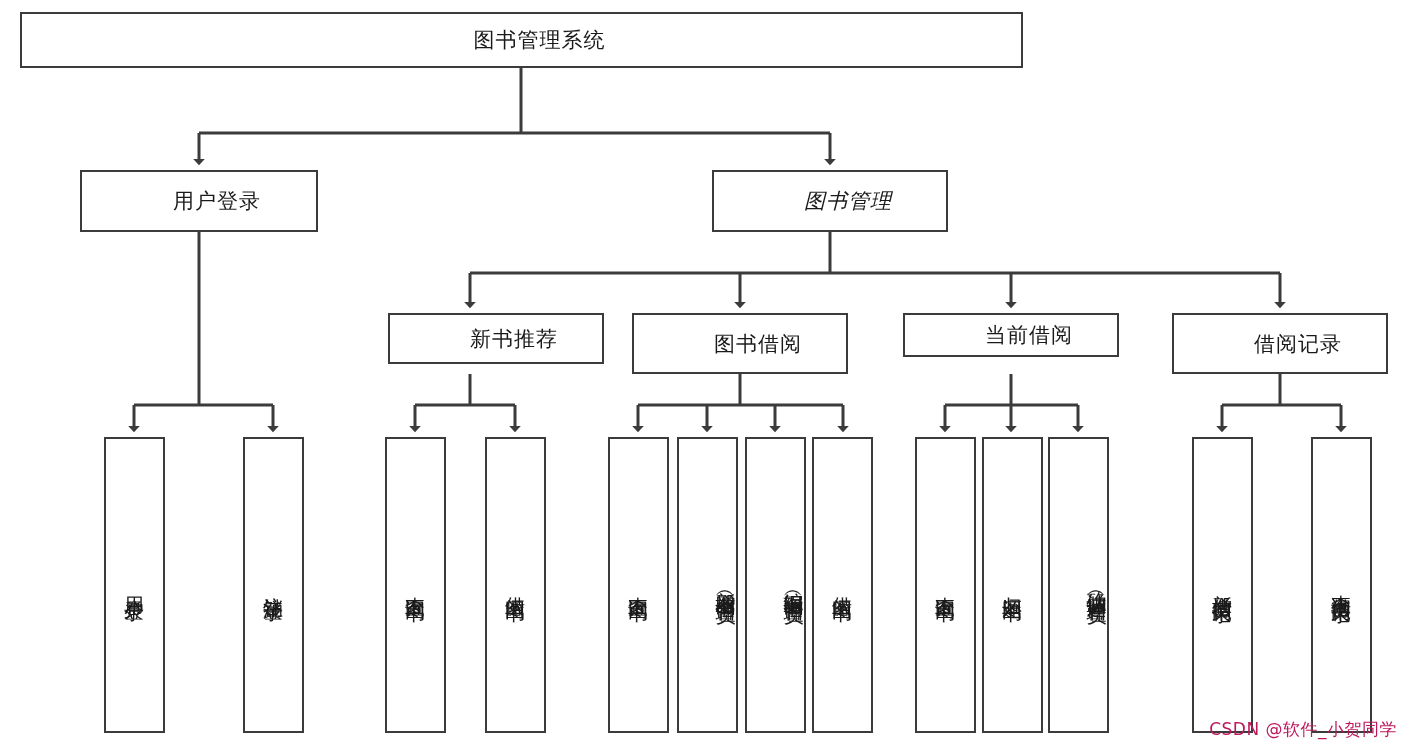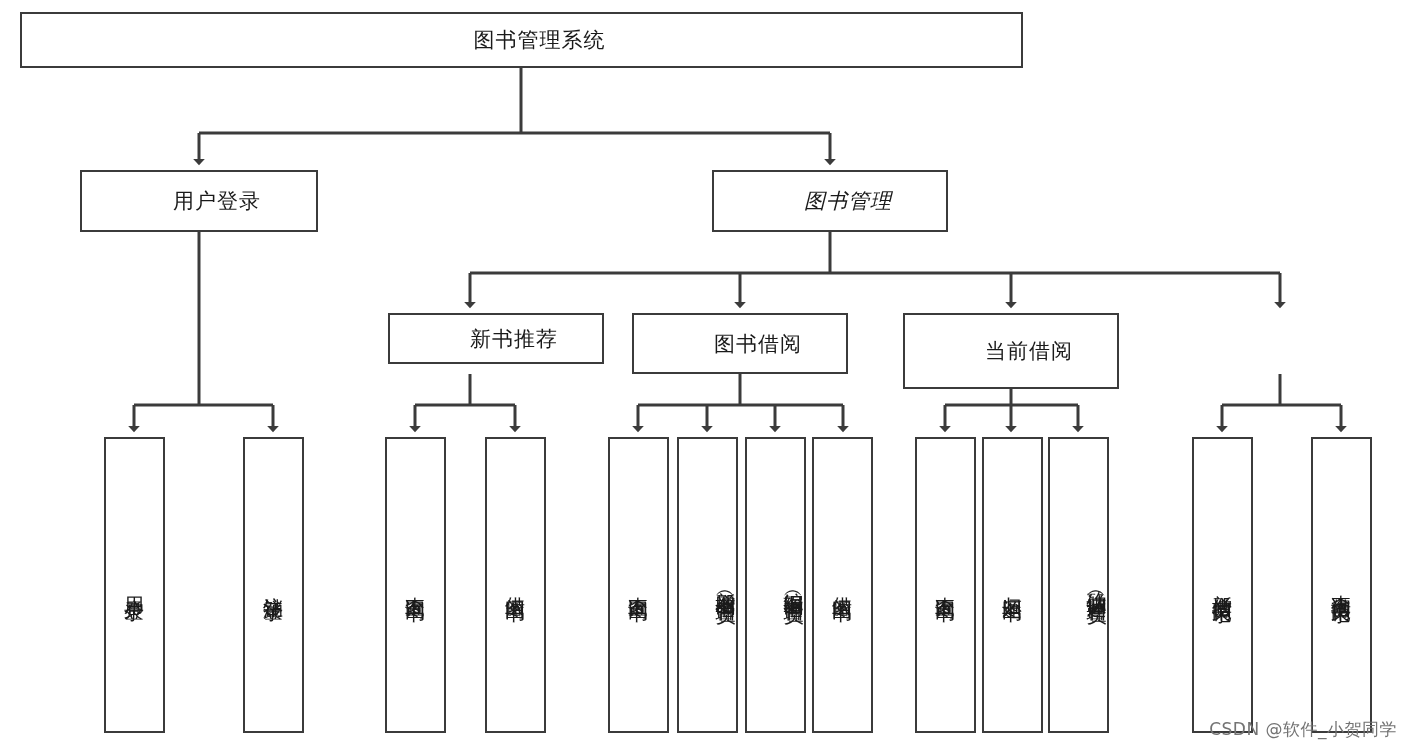--- a/index.html
+++ b/index.html
@@ -54,21 +54,21 @@
     align-items: flex-start;
   }
   .node.v .txt {
     display: block;
   }
   .watermark {
     position: absolute;
     right: 8px;
     bottom: 6px;
     font-size: 17px;
-    color: #737373;
+    color: #be185d;
     letter-spacing: 0.5px;
     pointer-events: none;
     white-space: nowrap;
   }
 </style>
 </head>
 <body>
 
 <div id="canvas">
 
@@ -122,21 +122,22 @@
     </g>
   </svg>
 
   <div class="node h" style="left:20px; top:12px; width:1003px; height:56px;">图书管理系统</div>
 
   <div class="node h" style="left:80px; top:170px; width:238px; height:62px;">用户登录</div>
   <div class="node h" style="left:712px; top:170px; width:236px; height:62px;font-style:italic;">图书管理</div>
 
   <div class="node h" style="left:362px; top:313px; width:216px; height:51px;margin-left:26px;">新书推荐</div>
   <div class="node h" style="left:632px; top:313px; width:216px; height:61px;text-align:center;">图书借阅</div>
-  <div class="node h" style="left:903px; top:313px; width:216px; height:76px;">当前借阅</div>
+  <div class="node h" style="left:903px; top:313px; width:216px; height:44px;">当前借阅</div>
+  <div class="node h" style="left:1172px; top:313px; width:216px; height:61px;">借阅记录</div>
 
   <div class="node v" style="left:104px; top:437px; width:61px; height:296px; align-items:center;">
     <span class="txt">用户登录</span>
   </div>
   <div class="node v" style="left:243px; top:437px; width:61px; height:296px; align-items:center;">
     <span class="txt">注销登录</span>
   </div>
 
   <div class="node v" style="left:385px; top:437px; width:61px; height:296px; align-items:center;">
     <span class="txt">查询图书</span>

